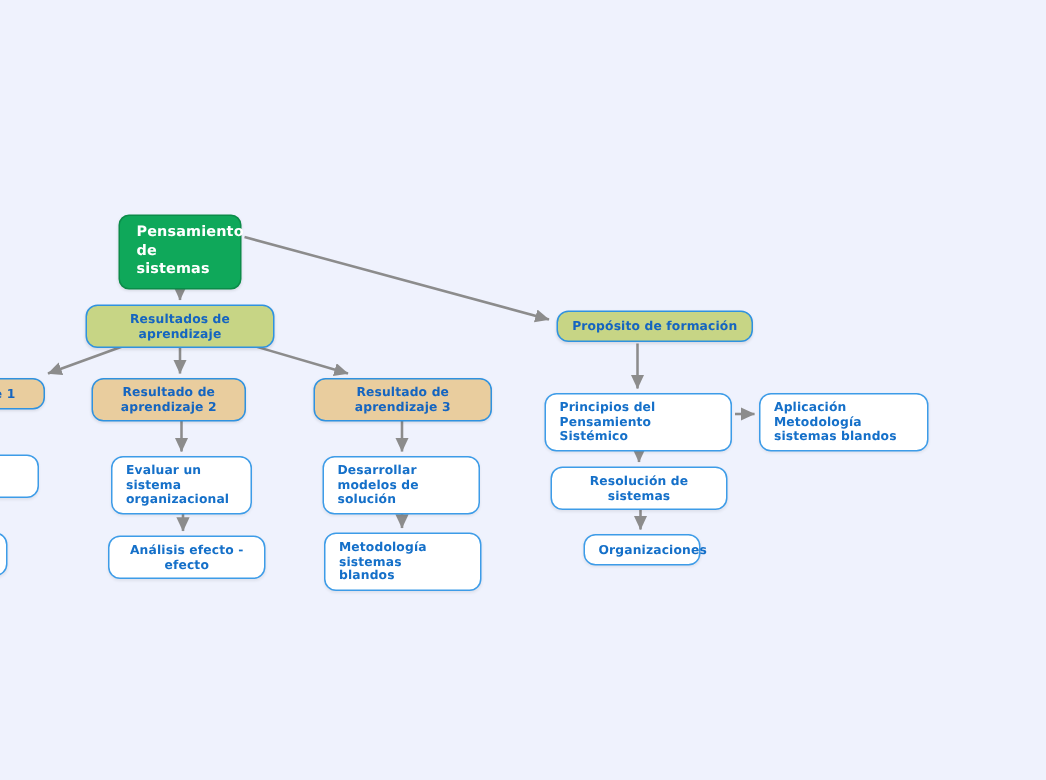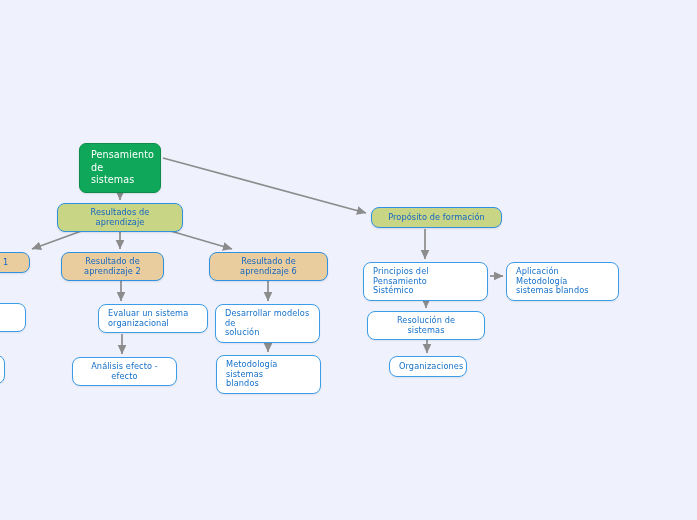--- a/index.html
+++ b/index.html
@@ -29,21 +29,21 @@
   }
   .node {
     position: absolute;
     box-sizing: border-box;
     display: flex;
     align-items: flex-end;
     border-radius: 8px;
     padding: 4px 9px;
     line-height: 1.18;
     font-size: 8.2px;
-    font-weight: normal;
+    font-weight: bold;
     letter-spacing: 0.1px;
     z-index: 2;
   }
   .node .label {
     display: block;
     width: 100%;
   }
   
   .node.root {
     background: #0fa85a;
@@ -117,32 +117,32 @@
       <div class="node olive center" style="left: 371px; top: 207px; width: 131px; min-height: 21px;">
         <span class="label">Propósito de formación</span>
       </div>
       <div class="node tan center" style="left: -42px; top: 252px; width: 72px; min-height: 21px;">
         <span class="label">...aje 1</span>
       </div>
       <div class="node tan center" style="left: 61px; top: 252px; width: 103px; min-height: 21px;">
         <span class="label">Resultado de aprendizaje 2</span>
       </div>
       <div class="node tan center" style="left: 209px; top: 252px; width: 119px; min-height: 21px;">
-        <span class="label">Resultado de aprendizaje 6</span>
+        <span class="label">Resultado de aprendizaje 3</span>
       </div>
       <div class="node plain left" style="left: 363px; top: 262px; width: 125px; min-height: 29px;">
         <span class="label">Principios del Pensamiento<br>Sistémico</span>
       </div>
       <div class="node plain left" style="left: 506px; top: 262px; width: 113px; min-height: 29px;">
         <span class="label">Aplicación Metodología<br>sistemas blandos</span>
       </div>
       <div class="node plain left" style="left: -44px; top: 303px; width: 70px; min-height: 29px;">
         <span class="label">...s de</span>
       </div>
-      <div class="node plain left" style="left: 74px; top: 304px; width: 110px; min-height: 29px; margin-left: 24px;">
+      <div class="node plain left" style="left: 74px; top: 304px; width: 94px; min-height: 29px;">
         <span class="label">Evaluar un sistema<br>organizacional</span>
       </div>
       <div class="node plain left" style="left: 215px; top: 304px; width: 105px; min-height: 29px;">
         <span class="label">Desarrollar modelos de<br>solución</span>
       </div>
       <div class="node plain center" style="left: 367px; top: 311px; width: 118px; min-height: 21px;">
         <span class="label">Resolución de sistemas</span>
       </div>
       <div class="node plain left" style="left: -40px; top: 355px; width: 45px; min-height: 29px;">
         <span class="label"></span>

